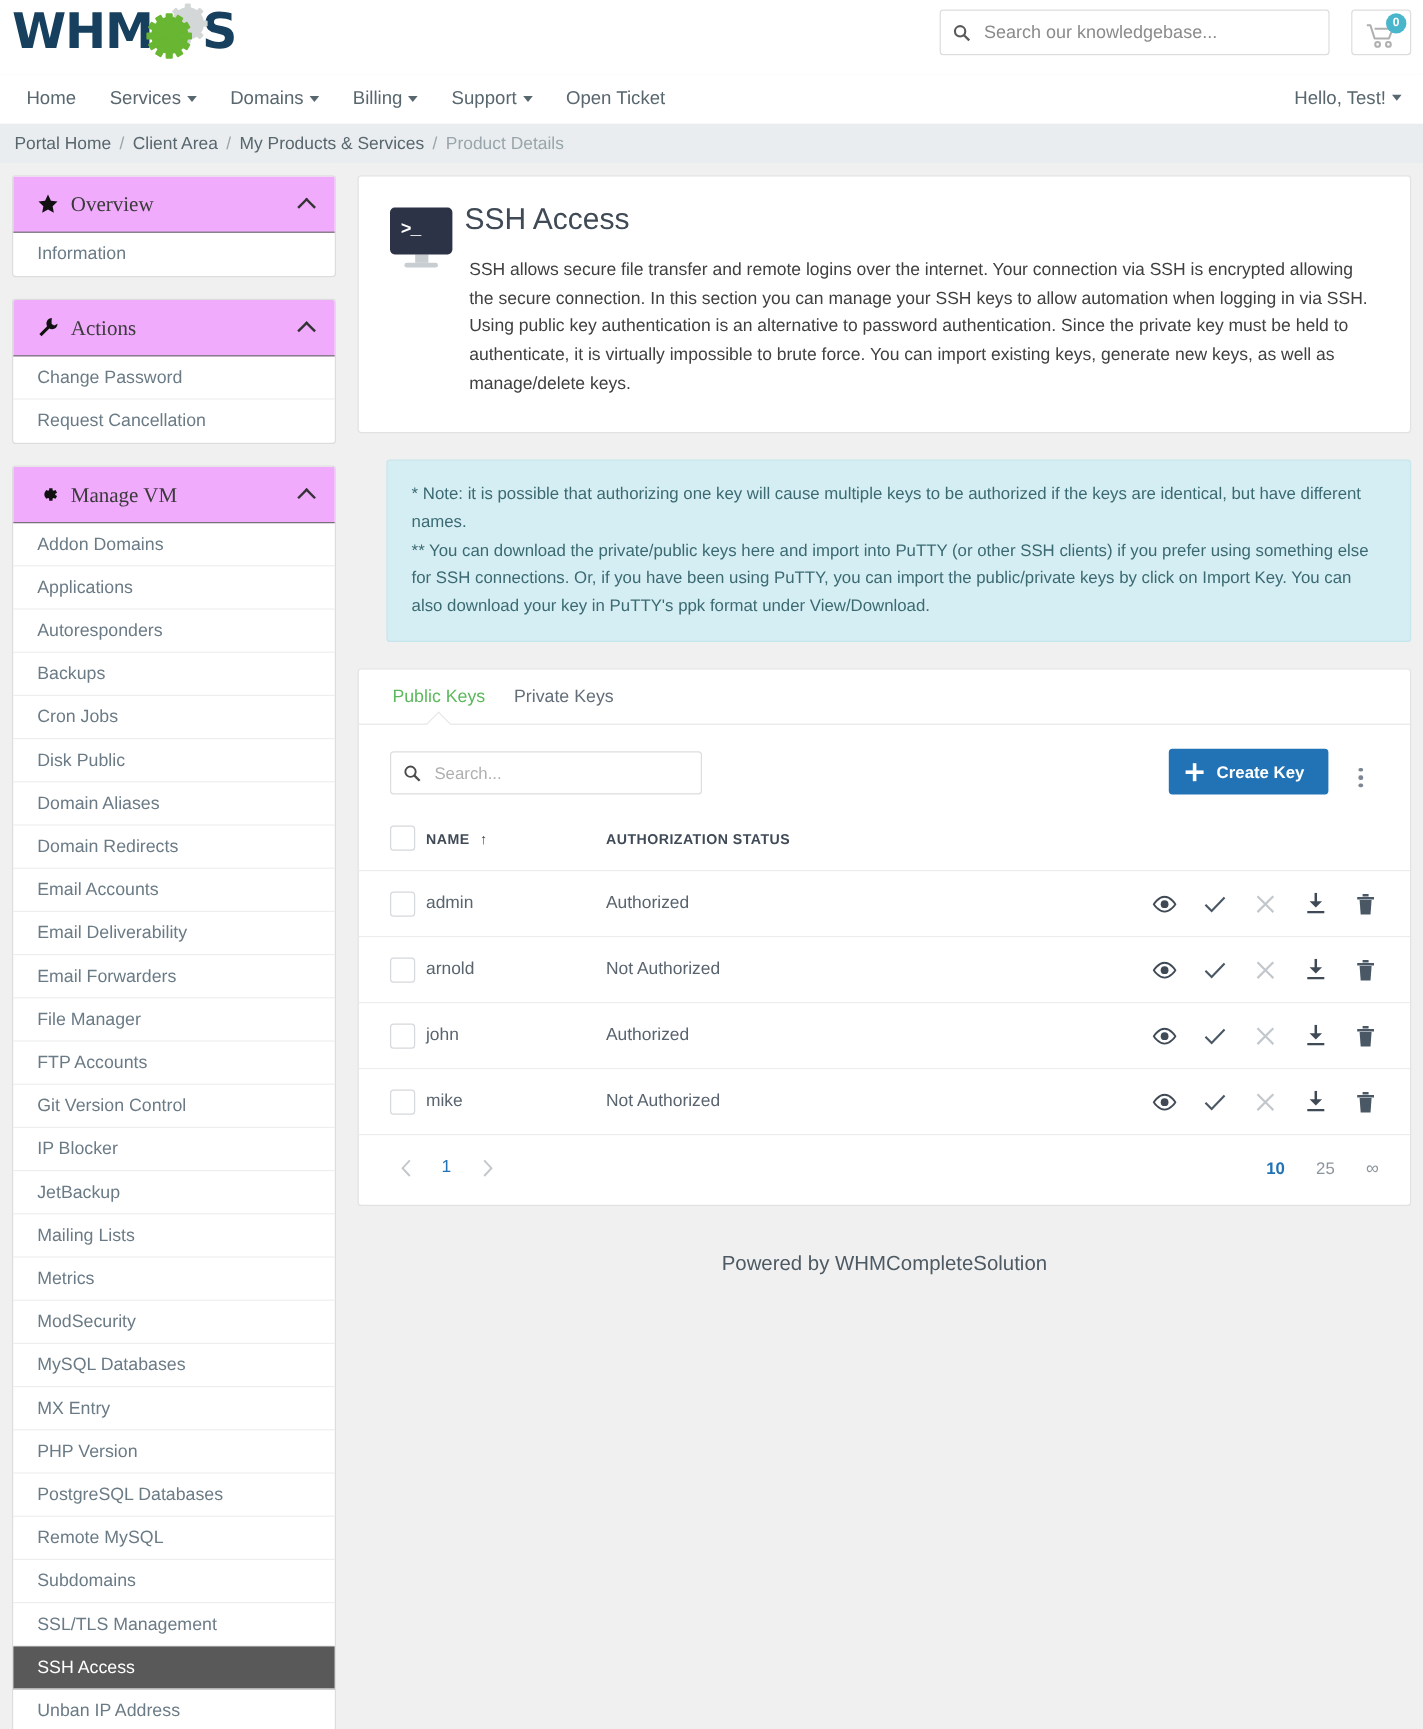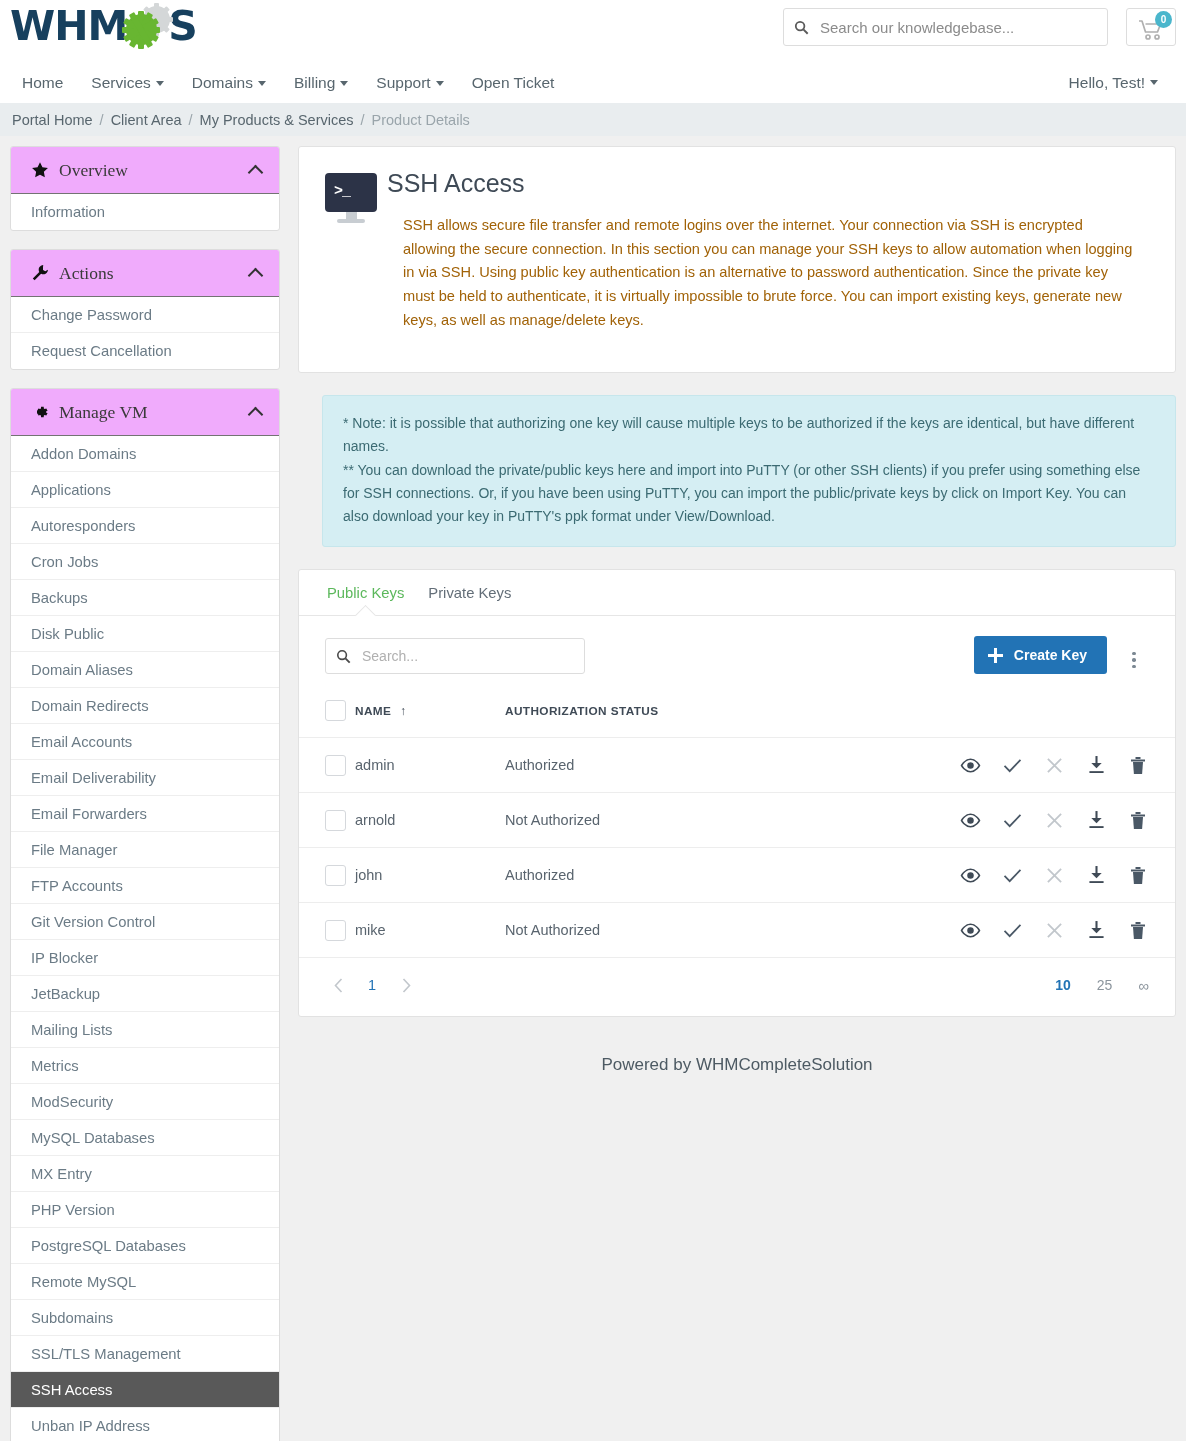--- a/index.html
+++ b/index.html
@@ -172,21 +172,21 @@
     width: 0; height: 0;
     border-left: 4px solid transparent;
     border-right: 4px solid transparent;
     border-top: 5px solid currentColor;
     vertical-align: middle;
     margin-left: 5px;
     margin-bottom: 1px;
   }
   .nav-right {
     position: absolute;
-    right: 28px;
+    right: 18px;
     color: #58666e;
     font-size: 15.5px;
     cursor: pointer;
   }
 
   
   .breadcrumb {
     background: #e9edef;
     height: 33px;
     display: flex;
@@ -321,22 +321,22 @@
   .ssh-title {
     font-size: 25px;
     color: #3f4a56;
     font-weight: normal;
     margin: 0 0 16px 0;
     font-family: "Liberation Sans", sans-serif;
   }
   .ssh-desc {
     font-size: 14.6px;
     line-height: 1.62;
-    color: #a16207;
-    margin: 16px;
+    color: #404040;
+    margin: 4px;
   }
 
   .note {
     background: #d5eef3;
     border: 1px solid #c6e6ec;
     border-radius: 3px;
     padding: 16px 20px 18px 20px;
     margin-bottom: 22px;
     font-size: 14px;
     line-height: 1.66;
@@ -655,22 +655,22 @@
               <path d="M10 6.6a3.4 3.4 0 1 0 0 6.8 3.4 3.4 0 0 0 0-6.8zm8.4 4.9l-1.7-1a7.3 7.3 0 0 0 0-1l1.7-1-1.4-2.5-1.8.7a7 7 0 0 0-.9-.6l-.2-1.9h-2.9l-.2 1.9c-.3.2-.6.4-.9.6l-1.8-.7L6.9 8.5l1.7 1a7.3 7.3 0 0 0 0 1l-1.7 1 1.4 2.5 1.8-.7c.3.2.6.4.9.6l.2 1.9h2.9l.2-1.9c.3-.2.6-.4.9-.6l1.8.7z" fill="currentColor"></path>
             </svg>
         </span>
         <span class="ph-title">Manage VM</span>
         <span class="chev-up"></span>
       </div>
       <ul class="panel-list">
         <li>Addon Domains</li>
         <li>Applications</li>
         <li>Autoresponders</li>
+        <li>Backups</li>
         <li>Cron Jobs</li>
-        <li>Backups</li>
         <li>Disk Public</li>
         <li>Domain Aliases</li>
         <li>Domain Redirects</li>
         <li>Email Accounts</li>
         <li>Email Deliverability</li>
         <li>Email Forwarders</li>
         <li>File Manager</li>
         <li>FTP Accounts</li>
         <li>Git Version Control</li>
         <li>IP Blocker</li>

